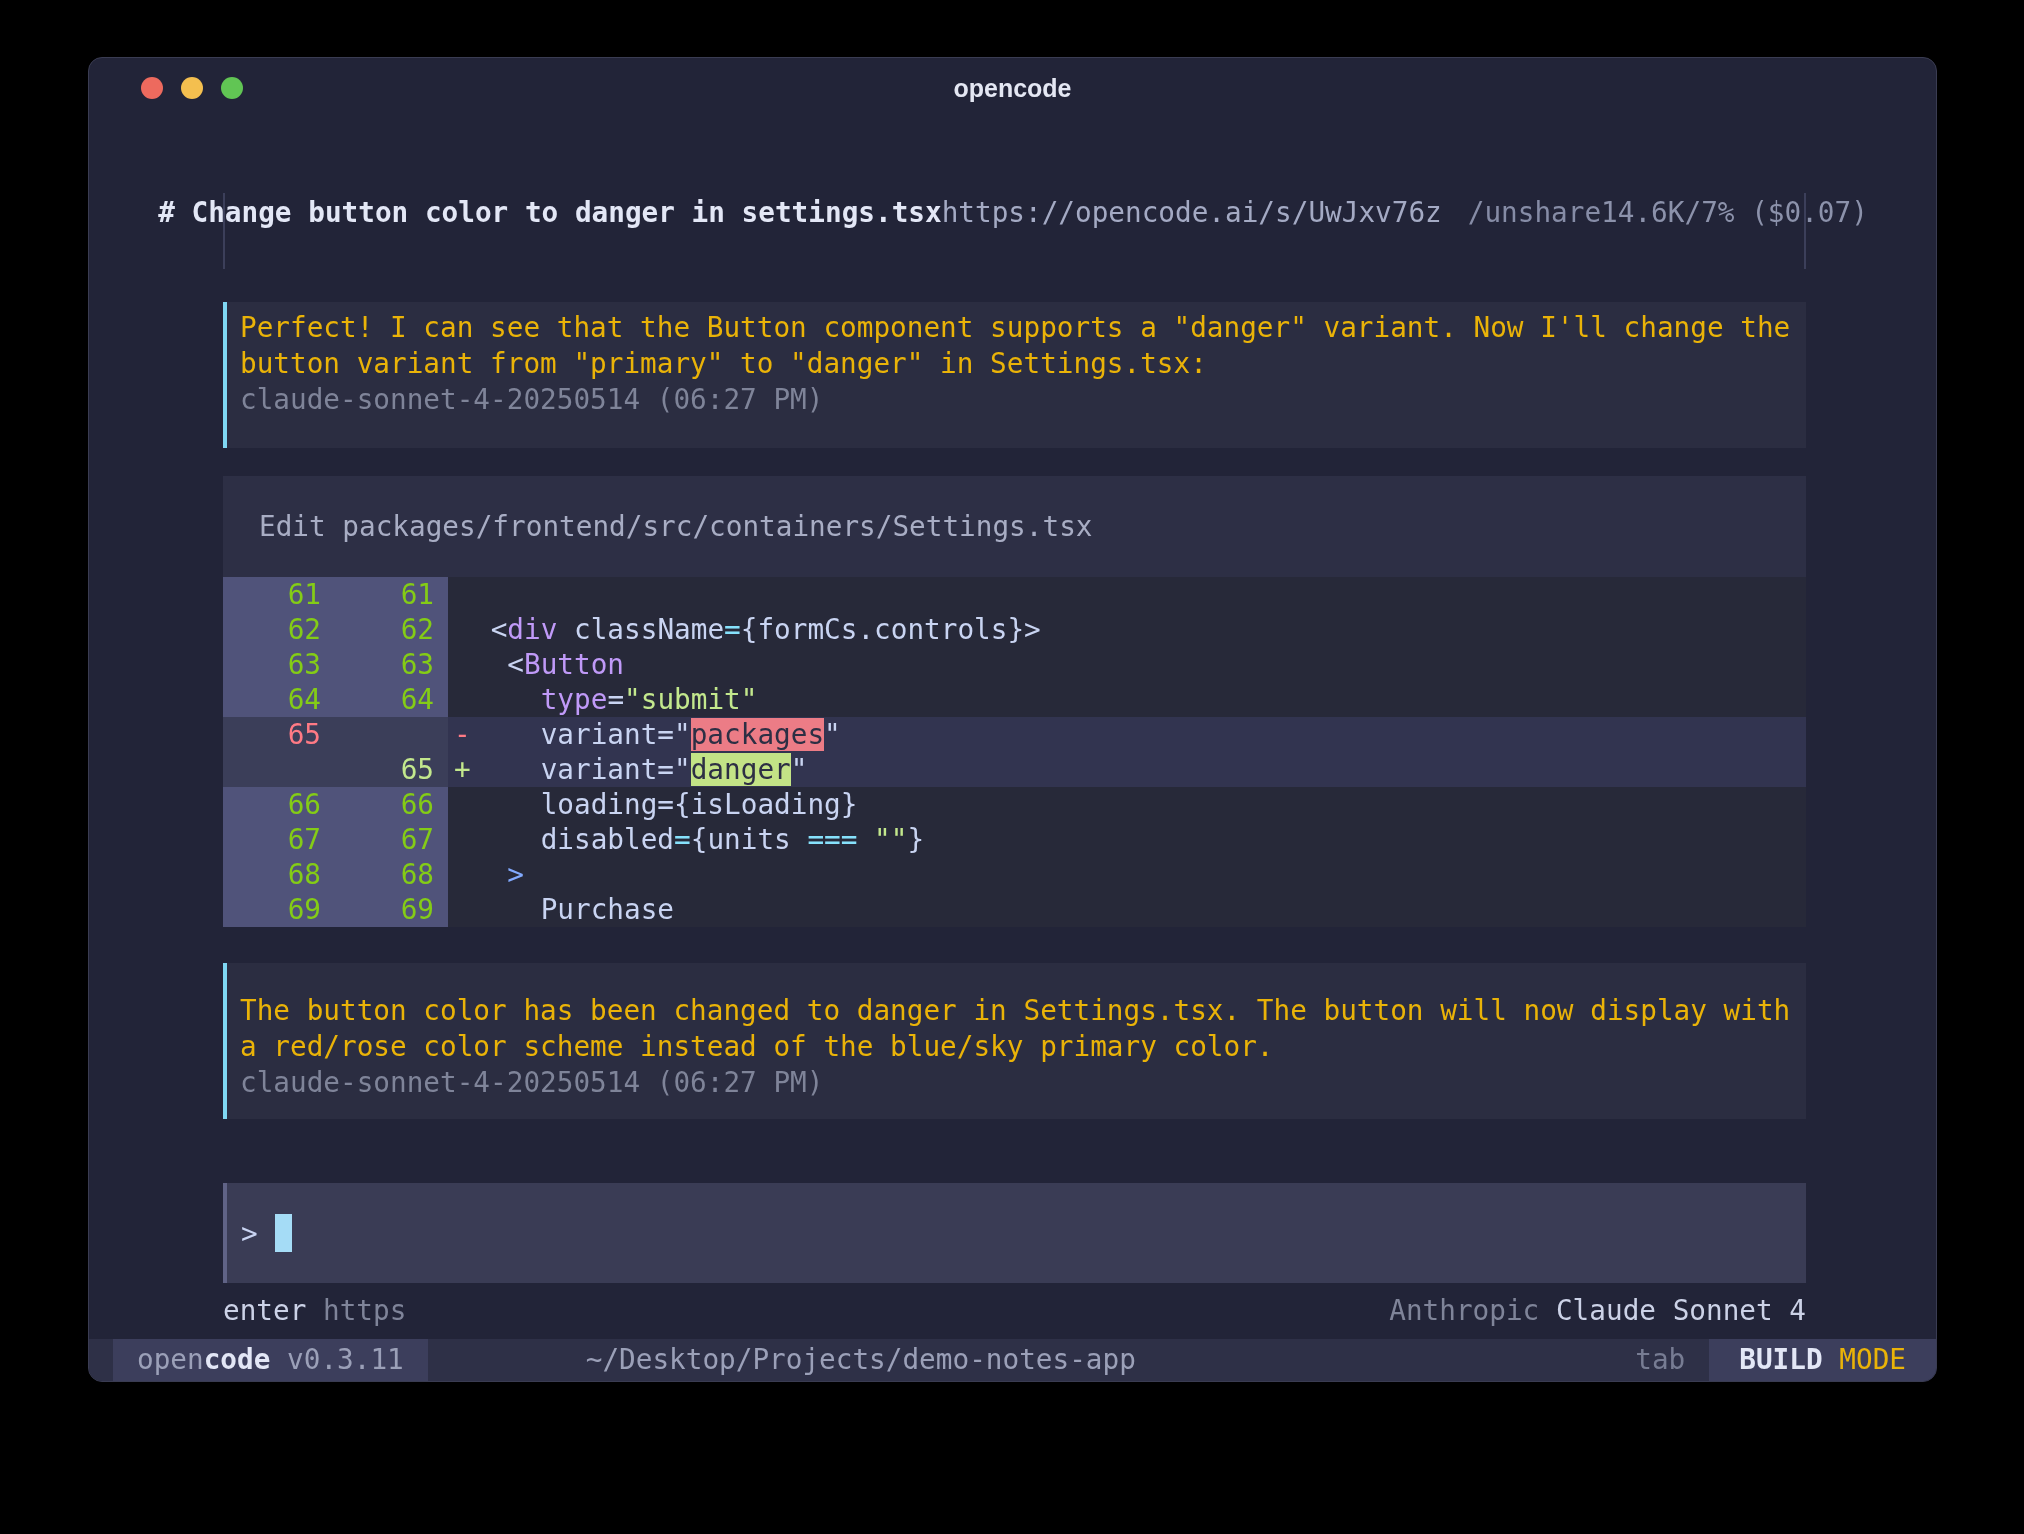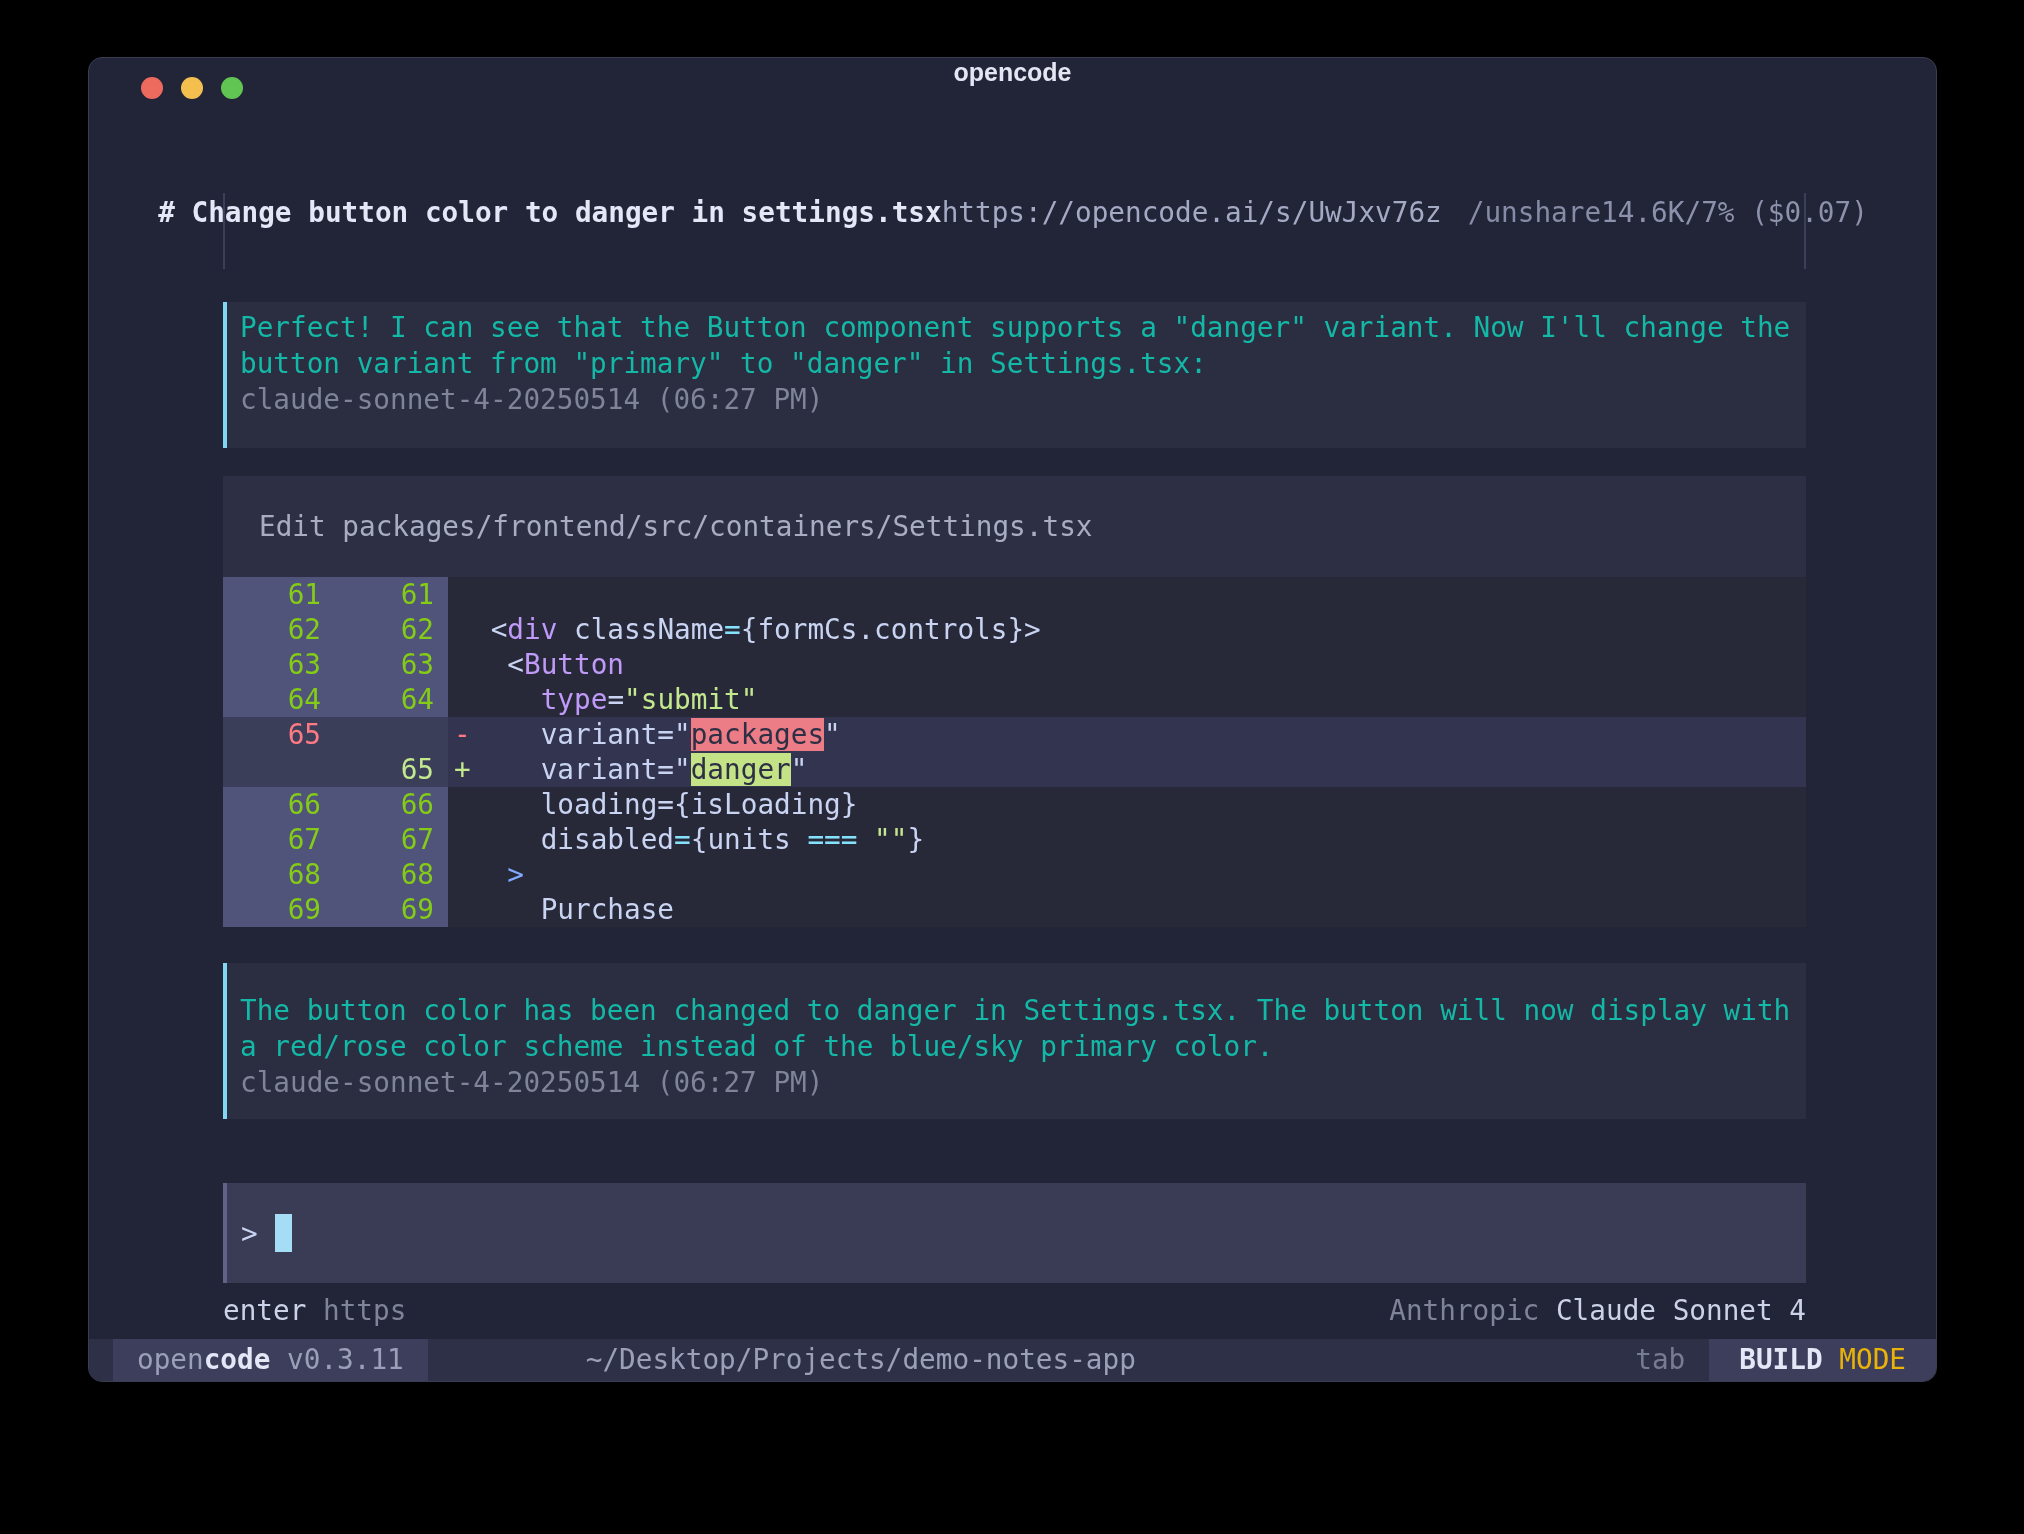--- a/index.html
+++ b/index.html
@@ -8,21 +8,21 @@
     width:2024px; height:1534px; position:relative; overflow:hidden;
     font-family:"DejaVu Sans Mono", monospace;
     font-size:27.7px; color:#ccd2e7;
   }
   .window {
     position:absolute; left:88px; top:57px; width:1849px; height:1325px;
     background:#222438; border:1px solid #3a3c52; border-radius:14px;
     display:flex; flex-direction:column; overflow:hidden;
   }
   
-  .titlebar { height:60px; flex:none; position:relative; display:flex; justify-content:center; }
+  .titlebar { height:60px; flex:none; position:relative; display:flex; align-items:center; justify-content:center; }
   .lights { position:absolute; left:52px; top:0; height:100%; display:flex; align-items:center; gap:18px; }
   .light { width:22px; height:22px; border-radius:50%; }
   .light.red { background:#ed6a5e; }
   .light.yellow { background:#f4bf4f; }
   .light.green { background:#61c554; }
   .titlebar-title { font-family:"Liberation Sans", sans-serif; font-weight:bold; font-size:25px; color:#e4e7f3; }
   
   .content { flex:1; min-height:0; padding:0 130px 0 134px; display:flex; flex-direction:column; }
   
   .header-block {
@@ -33,21 +33,21 @@
   .header-title { line-height:36px; font-weight:bold; color:#e3e7f6; white-space:pre; }
   .header-sub { line-height:36px; display:flex; align-items:baseline; white-space:pre; }
   .share-url { color:#a4aac4; }
   .unshare { color:#868ca6; margin-left:26px; }
   .spacer { flex:1; }
   .tokens { color:#8c92ab; }
   
   .msg { border-left:4px solid #7fd7f3; background:#2b2d41; }
   .msg.msg1 { margin-top:33px; padding:8px 20px 30px 13px; }
   .msg.msg2 { margin-top:36px; padding:30px 20px 18px 13px; }
-  .msg .line { line-height:36px; white-space:pre; color:#14b8a6; }
+  .msg .line { line-height:36px; white-space:pre; color:#eab308; }
   .msg .meta { line-height:36px; white-space:pre; color:#7f8499; }
   
   .diff { margin-top:28px; background:#2d2f45; }
   .diff-header { padding:33px 0 32px 36px; line-height:36px; color:#a8adc4; white-space:pre; }
   .drows { background:#272939; }
   .drow { display:flex; height:35px; line-height:35px; white-space:pre; }
   .drow.removed, .drow.added { background:#323450; }
   .gut { flex:none; width:112px; text-align:right; padding-right:14px; color:#84cc16; background:#50537a; }
   .gut.new { width:113px; }
   .drow.removed .gut, .drow.added .gut { background:#3b3e59; }

